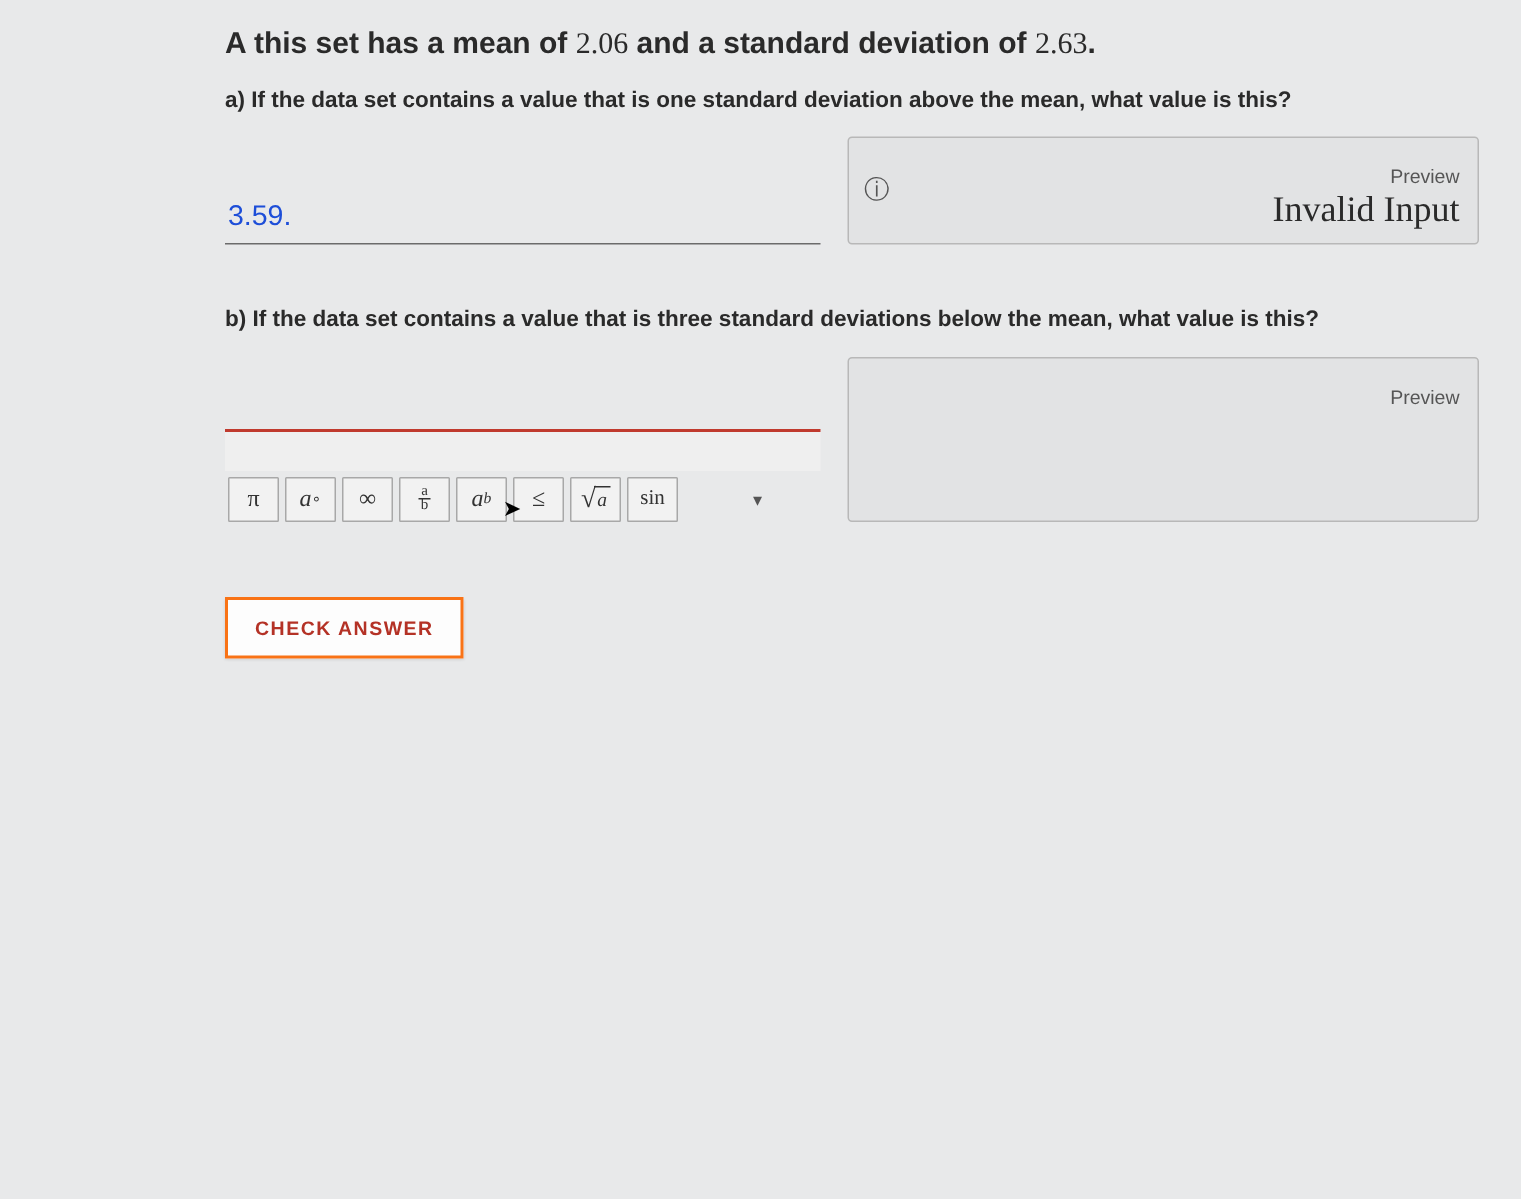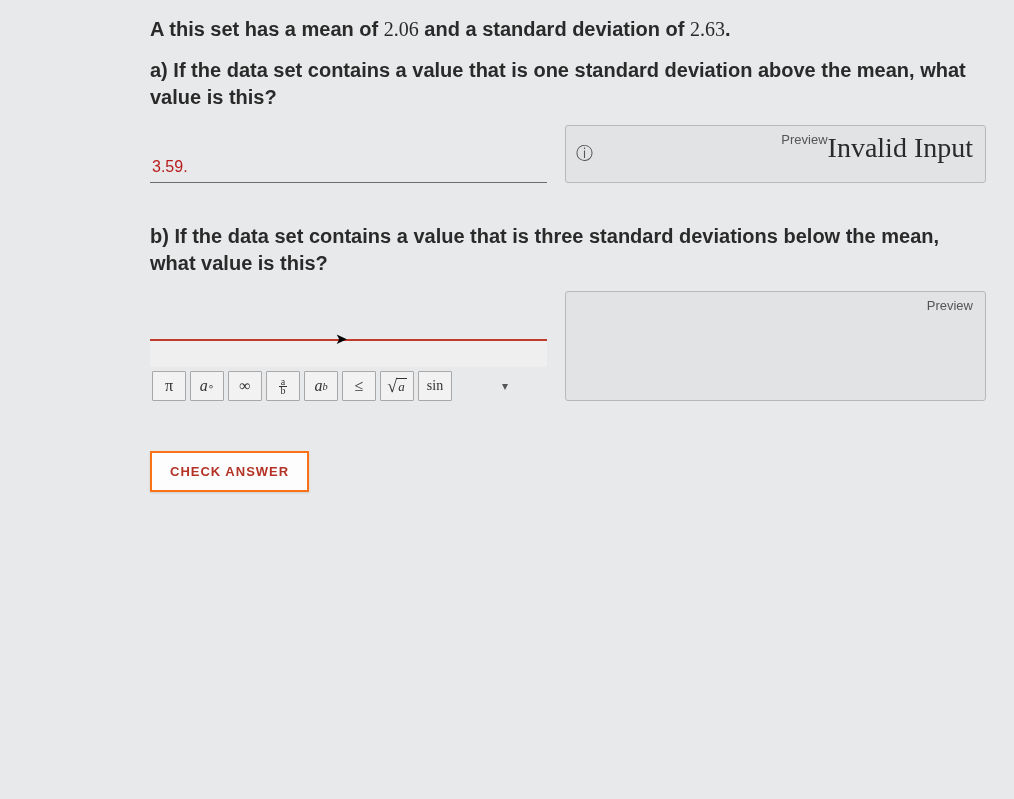--- a/index.html
+++ b/index.html
@@ -16,72 +16,73 @@
   .page {
     padding: 18px 28px 18px 150px;
   }
   .intro {
     font-size: 20px;
     font-weight: bold;
     margin-bottom: 16px;
   }
   .intro .num { font-family: Liberation Serif, serif; font-weight: normal; }
   .part-label {
-    font-size: 20px;
+    font-size: 15px;
     font-weight: bold;
     margin-bottom: 14px;
     line-height: 1.35;
   }
   .row {
     display: flex;
     align-items: stretch;
     gap: 18px;
     margin-bottom: 40px;
   }
   .answer-col { flex: 1 1 0; display: flex; flex-direction: column; justify-content: flex-end; }
   .answer-input {
     width: 100%;
     border: none;
     border-bottom: 1.5px solid #6b6b6b;
     background: transparent;
-    font-size: 16px;
+    font-size: 19px;
     padding: 20px 2px 6px 2px;
     outline: none;
-    color: #b91c1c;
+    color: #1d4ed8;
   }
   .preview-box {
     flex: 1 1 0;
     border: 1px solid #b8b8b8;
     border-radius: 3px;
     background: #e2e3e4;
     padding: 6px 12px 8px 10px;
     min-height: 58px;
     display: flex;
     position: relative;
   }
   .preview-box .warn {
     font-size: 17px;
     color: #555;
     align-self: center;
   }
   .preview-box .right {
     margin-left: auto;
     text-align: right;
     display: flex;
-    flex-direction: row;
+    flex-direction: column;
     justify-content: flex-start;
+    margin-top: 12px;
   }
   .preview-box .right .plabel {
     font-size: 13px;
     color: #555;
     margin-bottom: 2px;
   }
   .preview-box .right .pval {
     font-family: Georgia, 'Times New Roman', serif;
-    font-size: 28px;
+    font-size: 24px;
     color: #2a2a2a;
   }
   .editor-col { flex: 1 1 0; display:flex; flex-direction:column; }
   .editor-area {
     border-top: 2px solid #c03a2e;
     background: #efefef;
     min-height: 28px;
     margin-top: 48px;
   }
   .math-toolbar {

